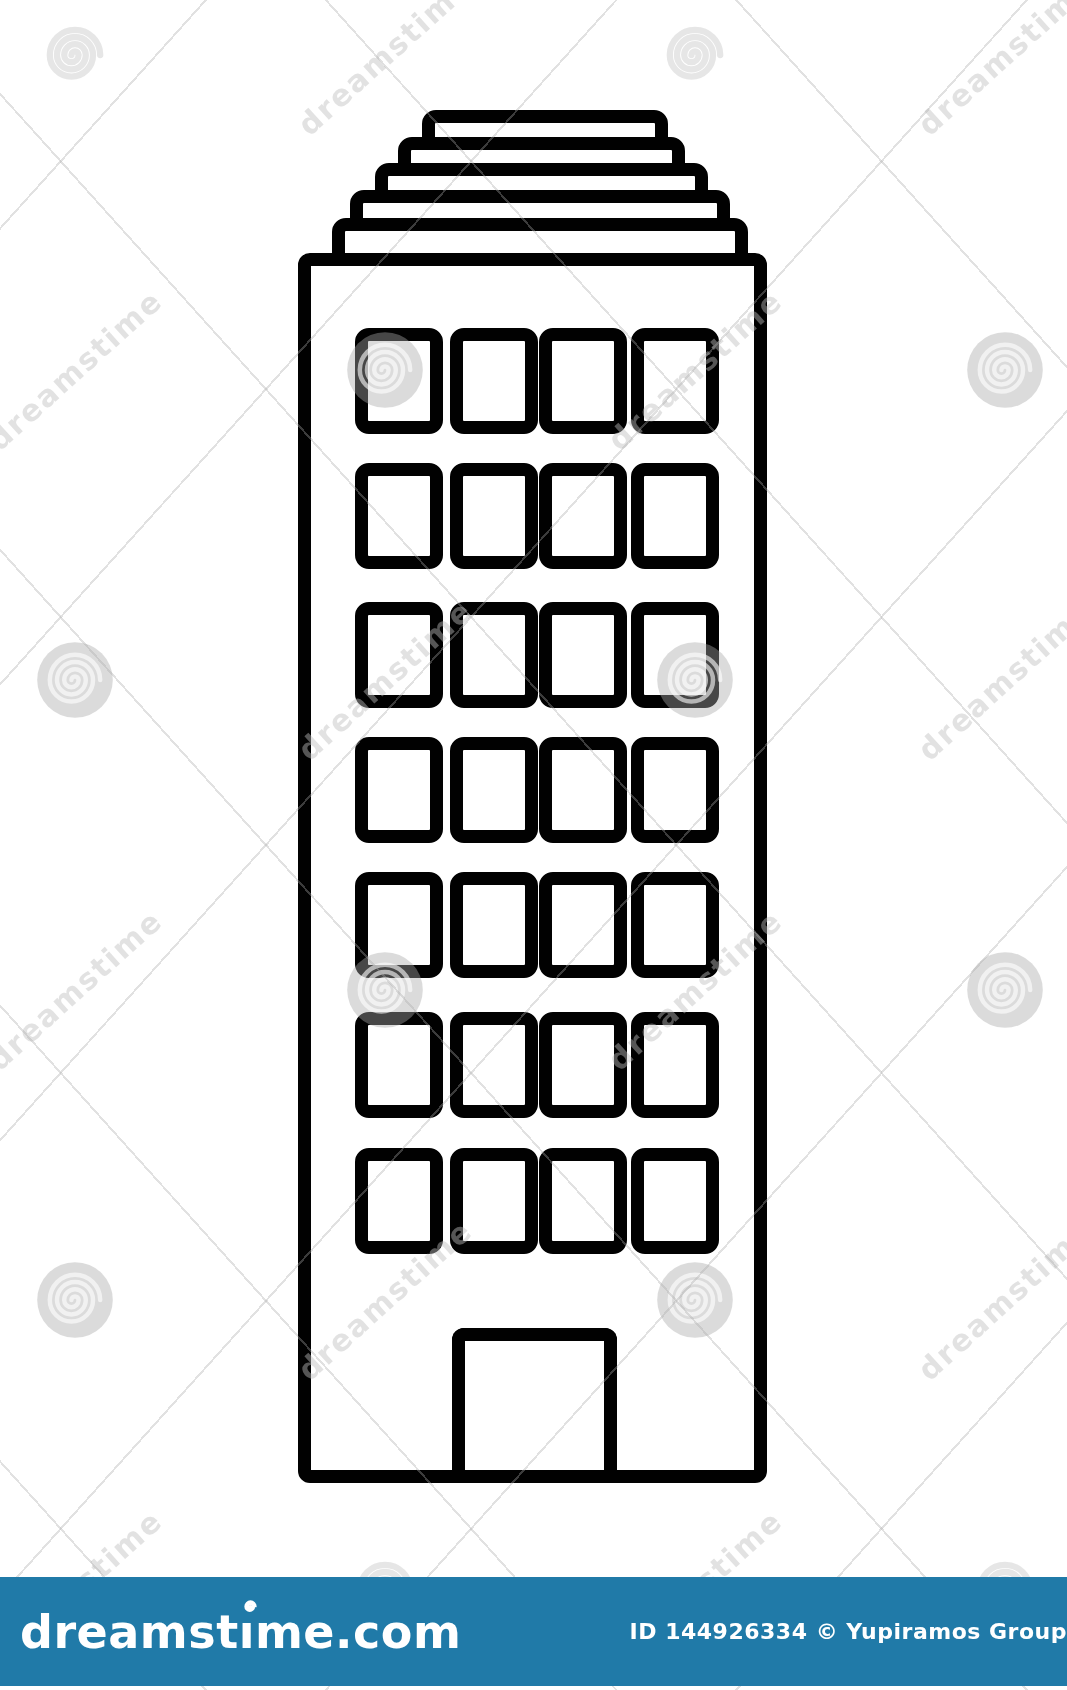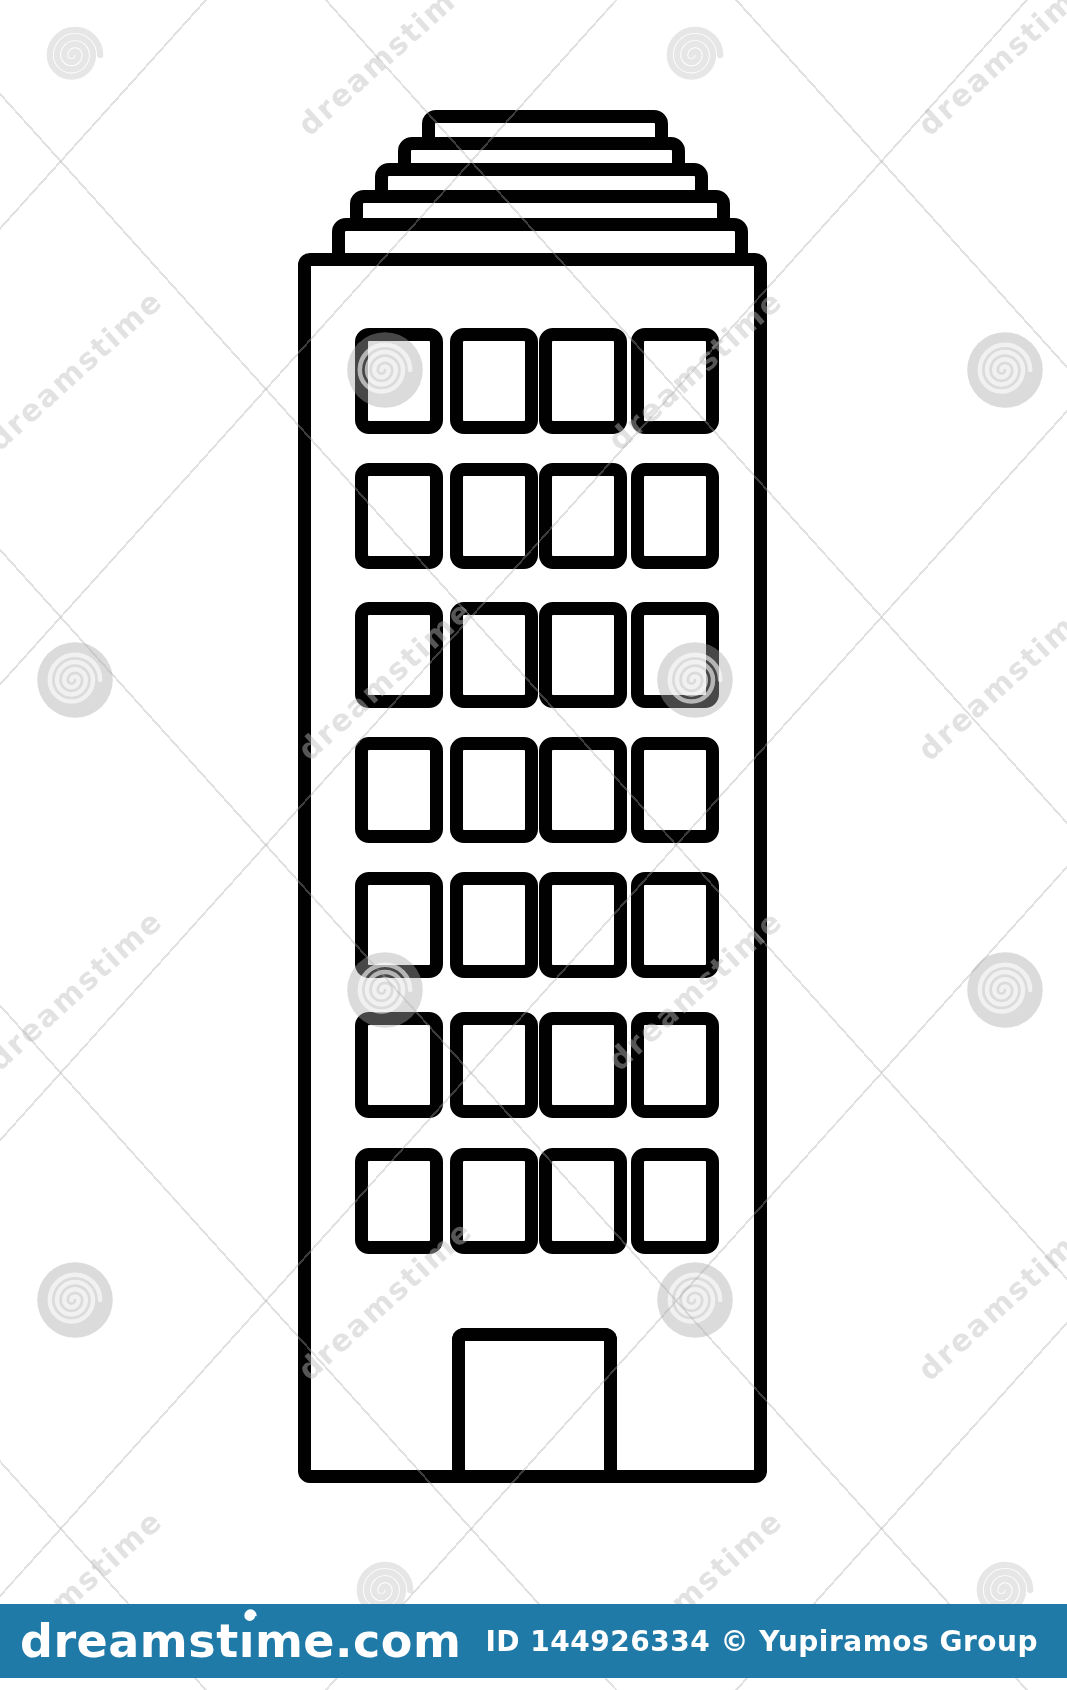--- a/index.html
+++ b/index.html
@@ -60,46 +60,45 @@
     color: rgba(190,190,190,0.45);
     transform: translate(-50%,-50%) rotate(-42deg);
     white-space: nowrap;
     user-select: none;
   }
   .wm-swirl { position: absolute; width: 90px; height: 90px; transform: translate(-50%,-50%); }
 
   
   .footer-bar {
     position: absolute;
-    left: 0; right: 0; bottom: 12px;
-    height: 74px;
+    left: 0; right: 0; bottom: 4px;
+    height: 109px;
     z-index: 20;
     display: flex;
     align-items: center;
     justify-content: space-between;
   }
   .logo {
     position: relative;
     margin-left: 20px;
     color: #ffffff;
     font-weight: bold;
     font-size: 46px;
     letter-spacing: 0.5px;
     line-height: 1;
   }
   .logo-spiral {
     position: absolute;
     left: 221px; top: -12px;
     width: 19px; height: 19px;
   }
   .credit {
-    margin-right: 29px;
     color: #ffffff;
     font-weight: bold;
-    font-size: 28px;
+    font-size: 22px;
     letter-spacing: 0.5px;
   }
 </style>
 </head>
 <body>
 
 <div class="canvas">
 
   <div class="xlines"></div>
 

